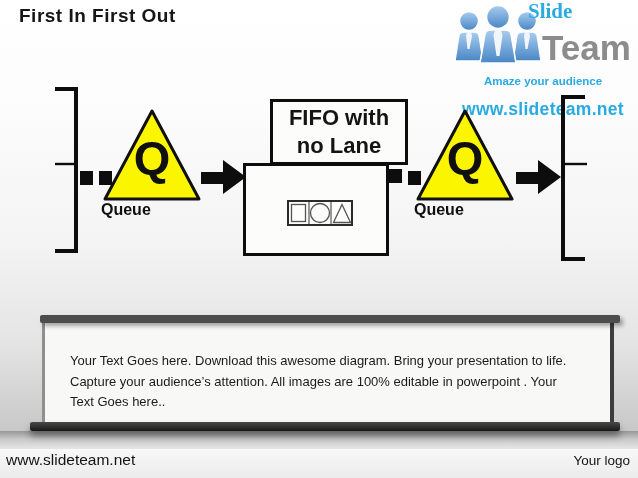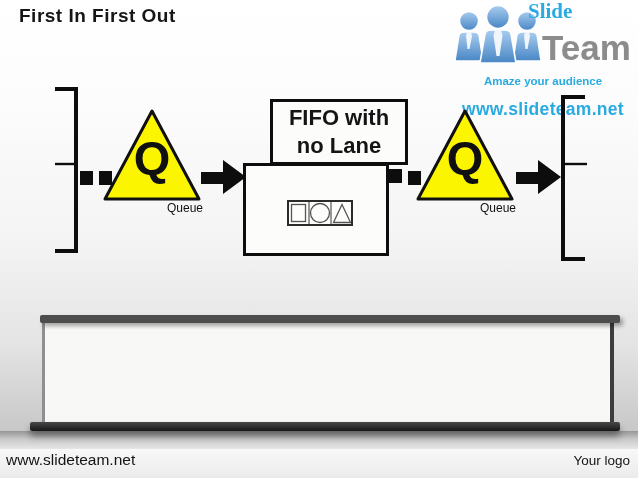--- a/index.html
+++ b/index.html
@@ -16,21 +16,21 @@
   .brand-slide{left:78px;top:1px;font-size:21px;font-weight:bold;color:#29ABE2;line-height:1;font-family:Liberation Serif, serif;}
   .brand-team{left:92px;top:30px;font-size:35px;font-weight:bold;color:#8C8C8C;line-height:1;text-align:center;}
   .logo-tagline{left:0;top:63px;width:186px;font-size:9px;color:#8a8a8a;text-align:center;white-space:nowrap;}
   .logo-promo1{left:0;top:75px;width:186px;font-size:11.5px;font-weight:bold;color:#29ABE2;text-align:center;}
   .logo-promo2{left:0;top:88px;width:186px;font-size:11.5px;font-weight:bold;color:#29ABE2;text-align:center;}
   .logo-url{left:0;top:99px;width:186px;font-size:17.5px;font-weight:bold;color:#29ABE2;text-align:center;letter-spacing:.3px;}
   
   .dash{background:#0d0d0d;z-index:3;}
   .tri-wrap{width:102px;height:96px;z-index:1;}
   .tri-q{left:0;right:0;top:27px;text-align:center;font-size:47px;font-weight:bold;color:#101010;line-height:1;}
-  .queue-label{width:102px;text-align:right;font-size:12px;font-weight:normal;color:#101010;}
+  .queue-label{width:102px;text-align:left;font-size:16px;font-weight:bold;color:#101010;}
   .arrow-wrap{z-index:2;}
   .box-body{left:243px;top:163px;width:140px;height:87px;background:#fcfcfb;border:3.5px solid #0d0d0d;}
   .box-title{left:248px;top:99px;width:132px;height:60px;background:#fcfcfb;border:3.5px solid #0d0d0d;z-index:2;margin-left:22px;}
   .box-title-text{width:120px;margin:2px auto 0;text-align:center;font-size:22px;line-height:28px;font-weight:bold;color:#141414;}
   .strip{left:287px;top:200px;z-index:2;}
   
   .shadow-band{left:0;top:431px;width:638px;height:18px;background:linear-gradient(180deg,#969696 0%,#c9c9c9 45%,#e6e6e6 100%);}
   .footer-strip{left:0;top:449px;width:638px;height:29px;background:linear-gradient(180deg,#f8f8f8 0%,#ebebeb 100%);}
   .screen-body{left:42px;top:319px;width:565px;height:104px;background:#f8f8f6;border-left:3px solid #8f8f8f;border-right:4px solid #3d3d3d;}
   .screen-top-bar{left:40px;top:315px;width:580px;height:8px;background:#4d4d4d;border-radius:2px;box-shadow:3px 3px 4px rgba(0,0,0,.35);}
@@ -136,17 +136,18 @@
       <line x1="3" y1="167" x2="27" y2="167" stroke-width="4"></line>
     </g>
   </svg>
 
   <div class="abs shadow-band"></div>
   <div class="abs footer-strip"></div>
 
   <div class="abs screen-body"></div>
   <div class="abs screen-top-bar"></div>
   <div class="abs screen-bottom-bar"></div>
+  <div class="abs tb-body">Your Text Goes here. Download this awesome diagram. Bring your presentation to life. Capture your audience’s attention. All images are 100% editable in powerpoint . Your Text Goes here..</div>
 
   <div class="abs footer-site">www.slideteam.net</div>
   <div class="abs footer-logo">Your logo</div>
 
 </div>
 
 </body></html>

